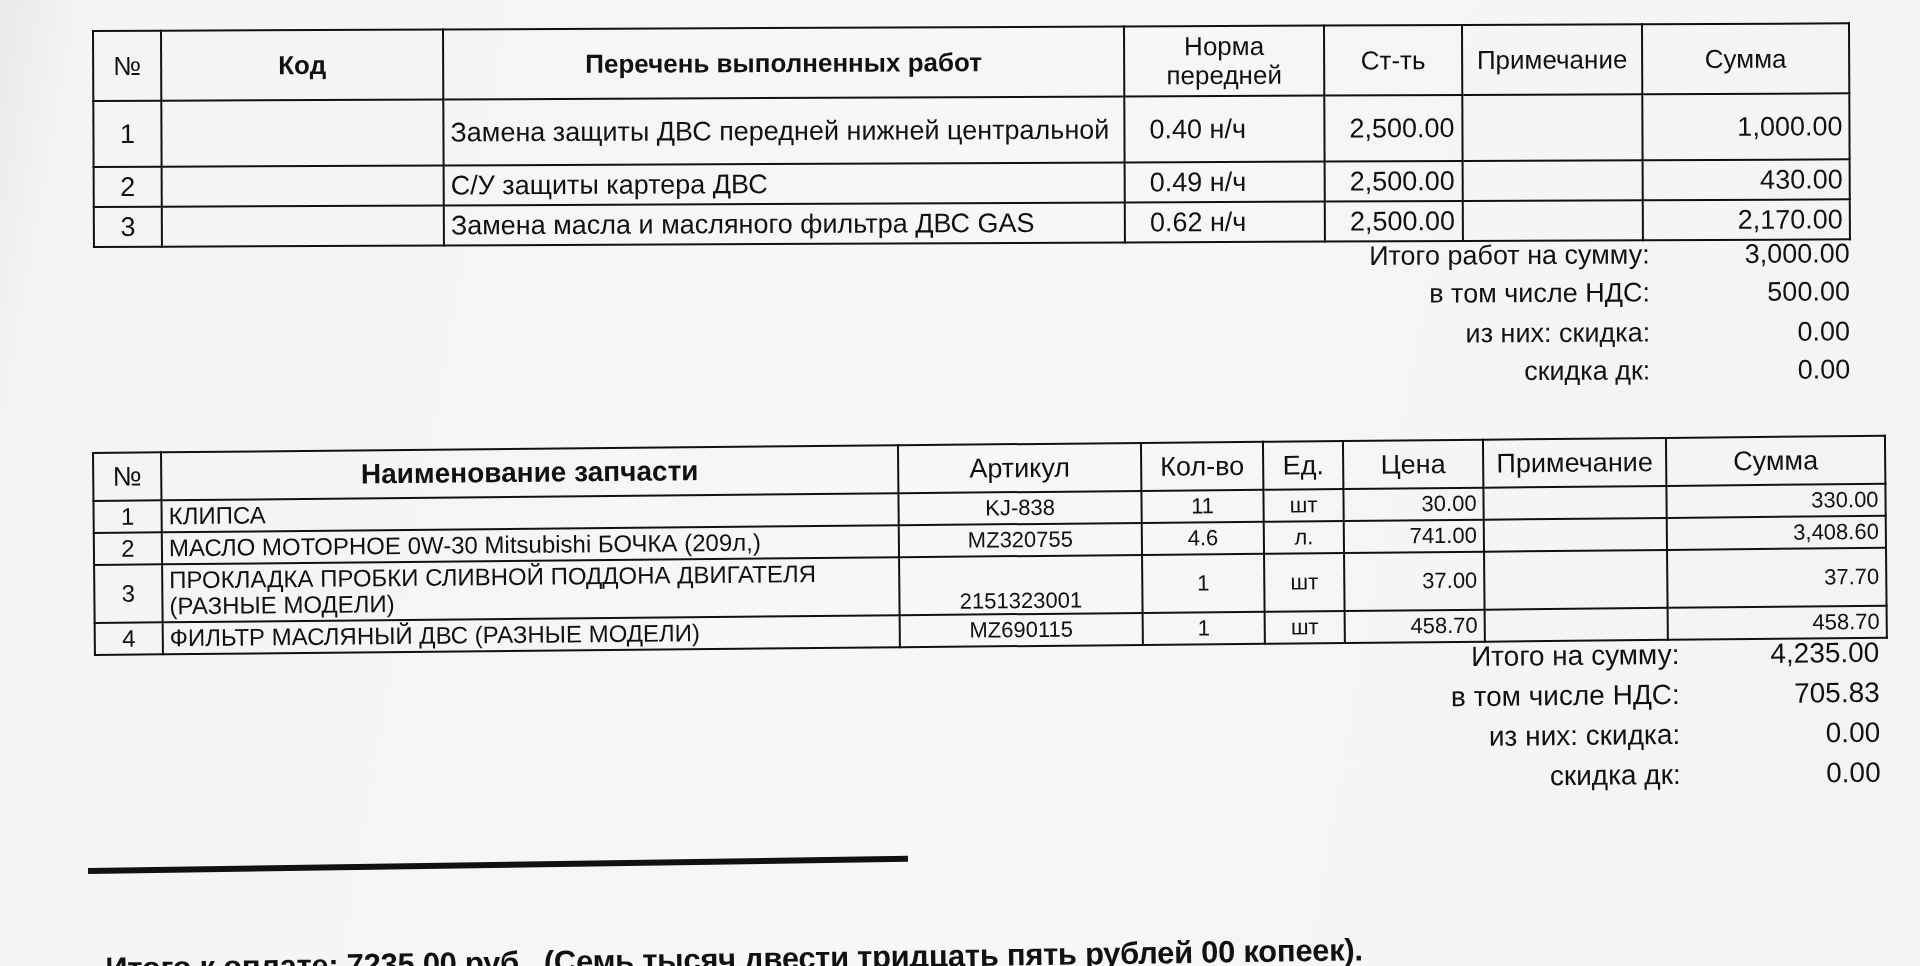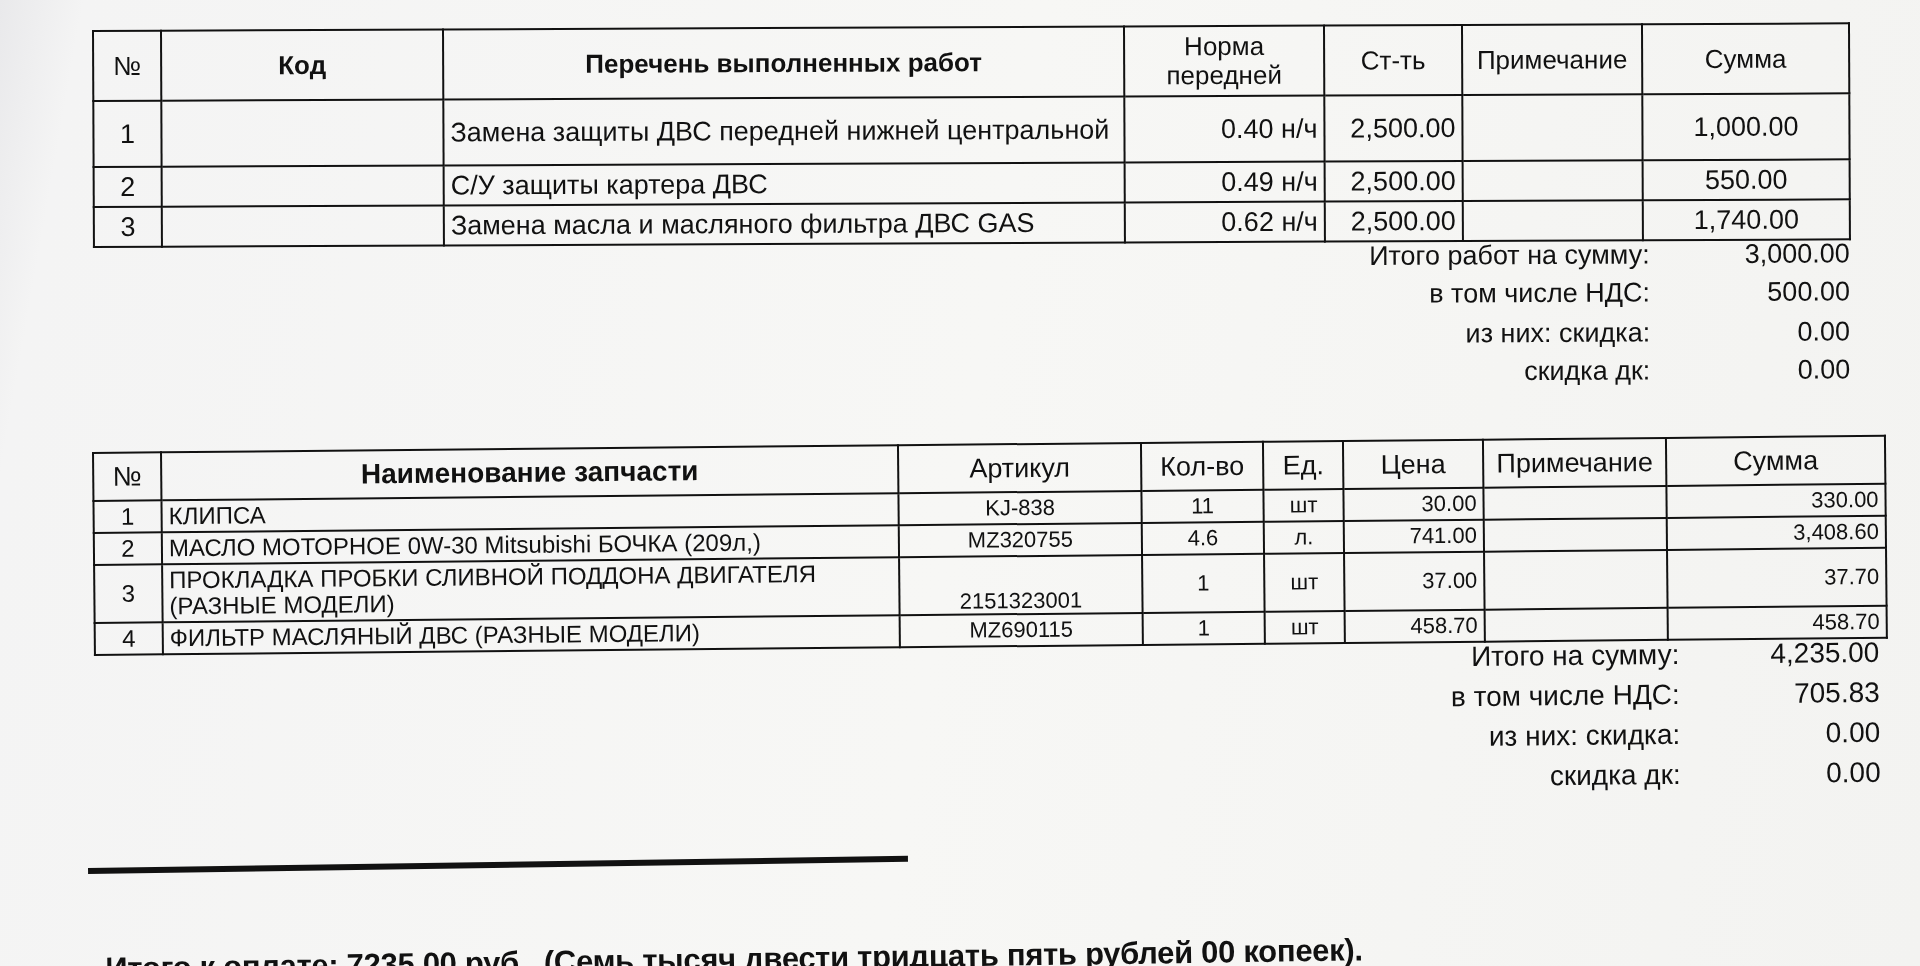--- a/index.html
+++ b/index.html
@@ -51,22 +51,22 @@
     #works th.bold { font-weight: bold; }
     #works td {
       font-size: 27px;
       line-height: 30px;
     }
     #works tr.r1 td { height: 64px; }
     #works tr.r2 td { height: 38px; }
     #works tr.r3 td { height: 38px; }
     #works td.num { text-align: center; }
     #works td.name { white-space: normal; line-height: 32px; }
-    #works td.center { text-align: right; padding-left: 24px; }
-    #works td.right { text-align: center; }
+    #works td.center { text-align: left; padding-left: 24px; }
+    #works td.right { text-align: right; }
 
     
     #parts {
       left: 92px;
       top: 452px;
       width: 1792px;
       transform: rotate(-0.55deg);
       transform-origin: left top;
     }
     #parts th {
@@ -181,30 +181,30 @@
         <td></td>
         <td class="right">1,000.00</td>
       </tr>
       <tr class="r2">
         <td class="num">2</td>
         <td></td>
         <td class="name">С/У защиты картера ДВС</td>
         <td class="center">0.49 н/ч</td>
         <td class="center">2,500.00</td>
         <td></td>
-        <td class="right">550.00</td>
+        <td class="right">430.00</td>
       </tr>
       <tr class="r3">
         <td class="num">3</td>
         <td></td>
         <td class="name">Замена масла и масляного фильтра ДВС GAS</td>
         <td class="center">0.62 н/ч</td>
         <td class="center">2,500.00</td>
         <td></td>
-        <td class="right">1,740.00</td>
+        <td class="right">2,170.00</td>
       </tr>
     </tbody>
   </table>
 
   <div id="works-summary" class="summary">
     <div class="row">
       <span class="lbl">Итого работ на сумму:</span>
       <span class="val">3,000.00</span>
     </div>
     <div class="row">

